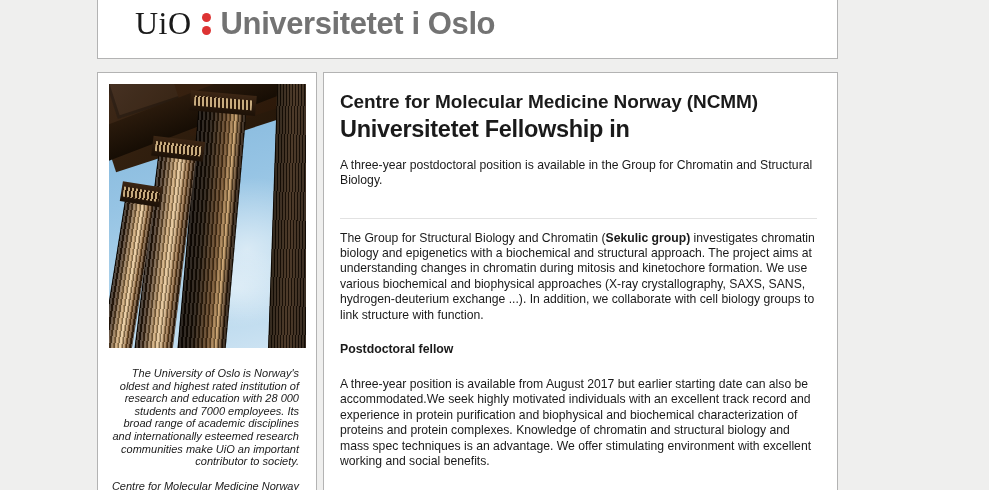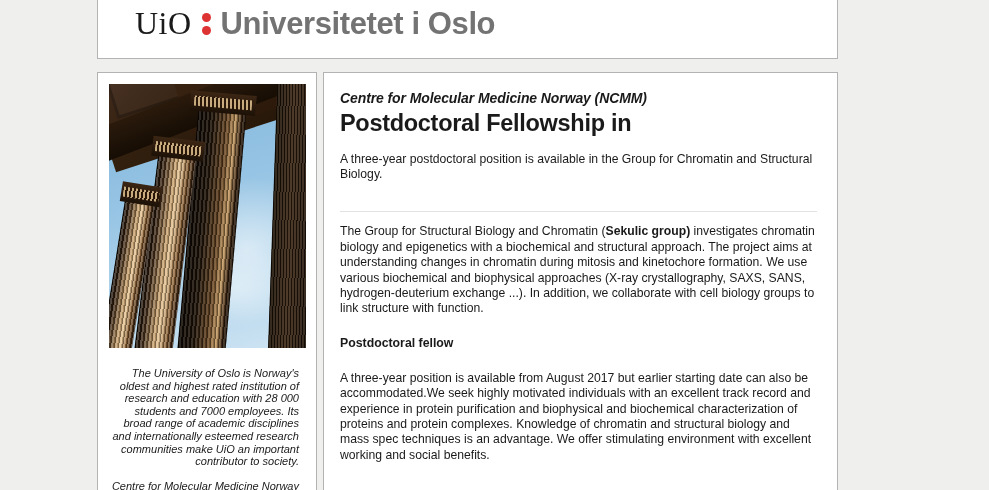--- a/index.html
+++ b/index.html
@@ -261,26 +261,25 @@
     height: 430px;
     background: #ffffff;
     border: 1px solid #b3b3b3;
     box-sizing: border-box;
     overflow: hidden;
   }
   .content-inner {
     padding: 17px 20px 0 16px;
   }
   .kicker {
-    font-size: 14px;
+    font-size: 19px;
     font-weight: bold;
     line-height: 1.25;
     margin: 0 0 2px 0;
     letter-spacing: -0.1px;
-    font-style: italic;
   }
   .headline {
     font-size: 23.5px;
     font-weight: bold;
     line-height: 26px;
     margin: 0 0 16px 0;
     letter-spacing: -0.3px;
   }
   .body-text {
     font-size: 12.2px;
@@ -357,21 +356,21 @@
 
     </div>
   </div>
 
   <div class="content-panel">
     <div class="content-inner">
 
       <div class="kicker">Centre for Molecular Medicine Norway (NCMM)</div>
 
       <h1 class="headline">
-        <span>Postdoctoral Fellowship in</span><br>
+        <span>Universitetet Fellowship in</span><br>
       </h1>
 
       <p class="body-text intro">A three-year postdoctoral position is available in the Group for Chromatin and Structural Biology.</p>
 
       <hr class="divider">
 
       <p class="body-text"><span>The Group for Structural Biology and Chromatin (</span><b>Sekulic group)</b><span> investigates chromatin biology and epigenetics with a biochemical and structural approach. The project aims at understanding changes in chromatin during mitosis and kinetochore formation. We use various biochemical and biophysical approaches (X-ray crystallography, SAXS, SANS, hydrogen-deuterium exchange ...). In addition, we collaborate with cell biology groups to link structure with function.</span></p>
 
       <p class="section-head">Postdoctoral fellow</p>
 

